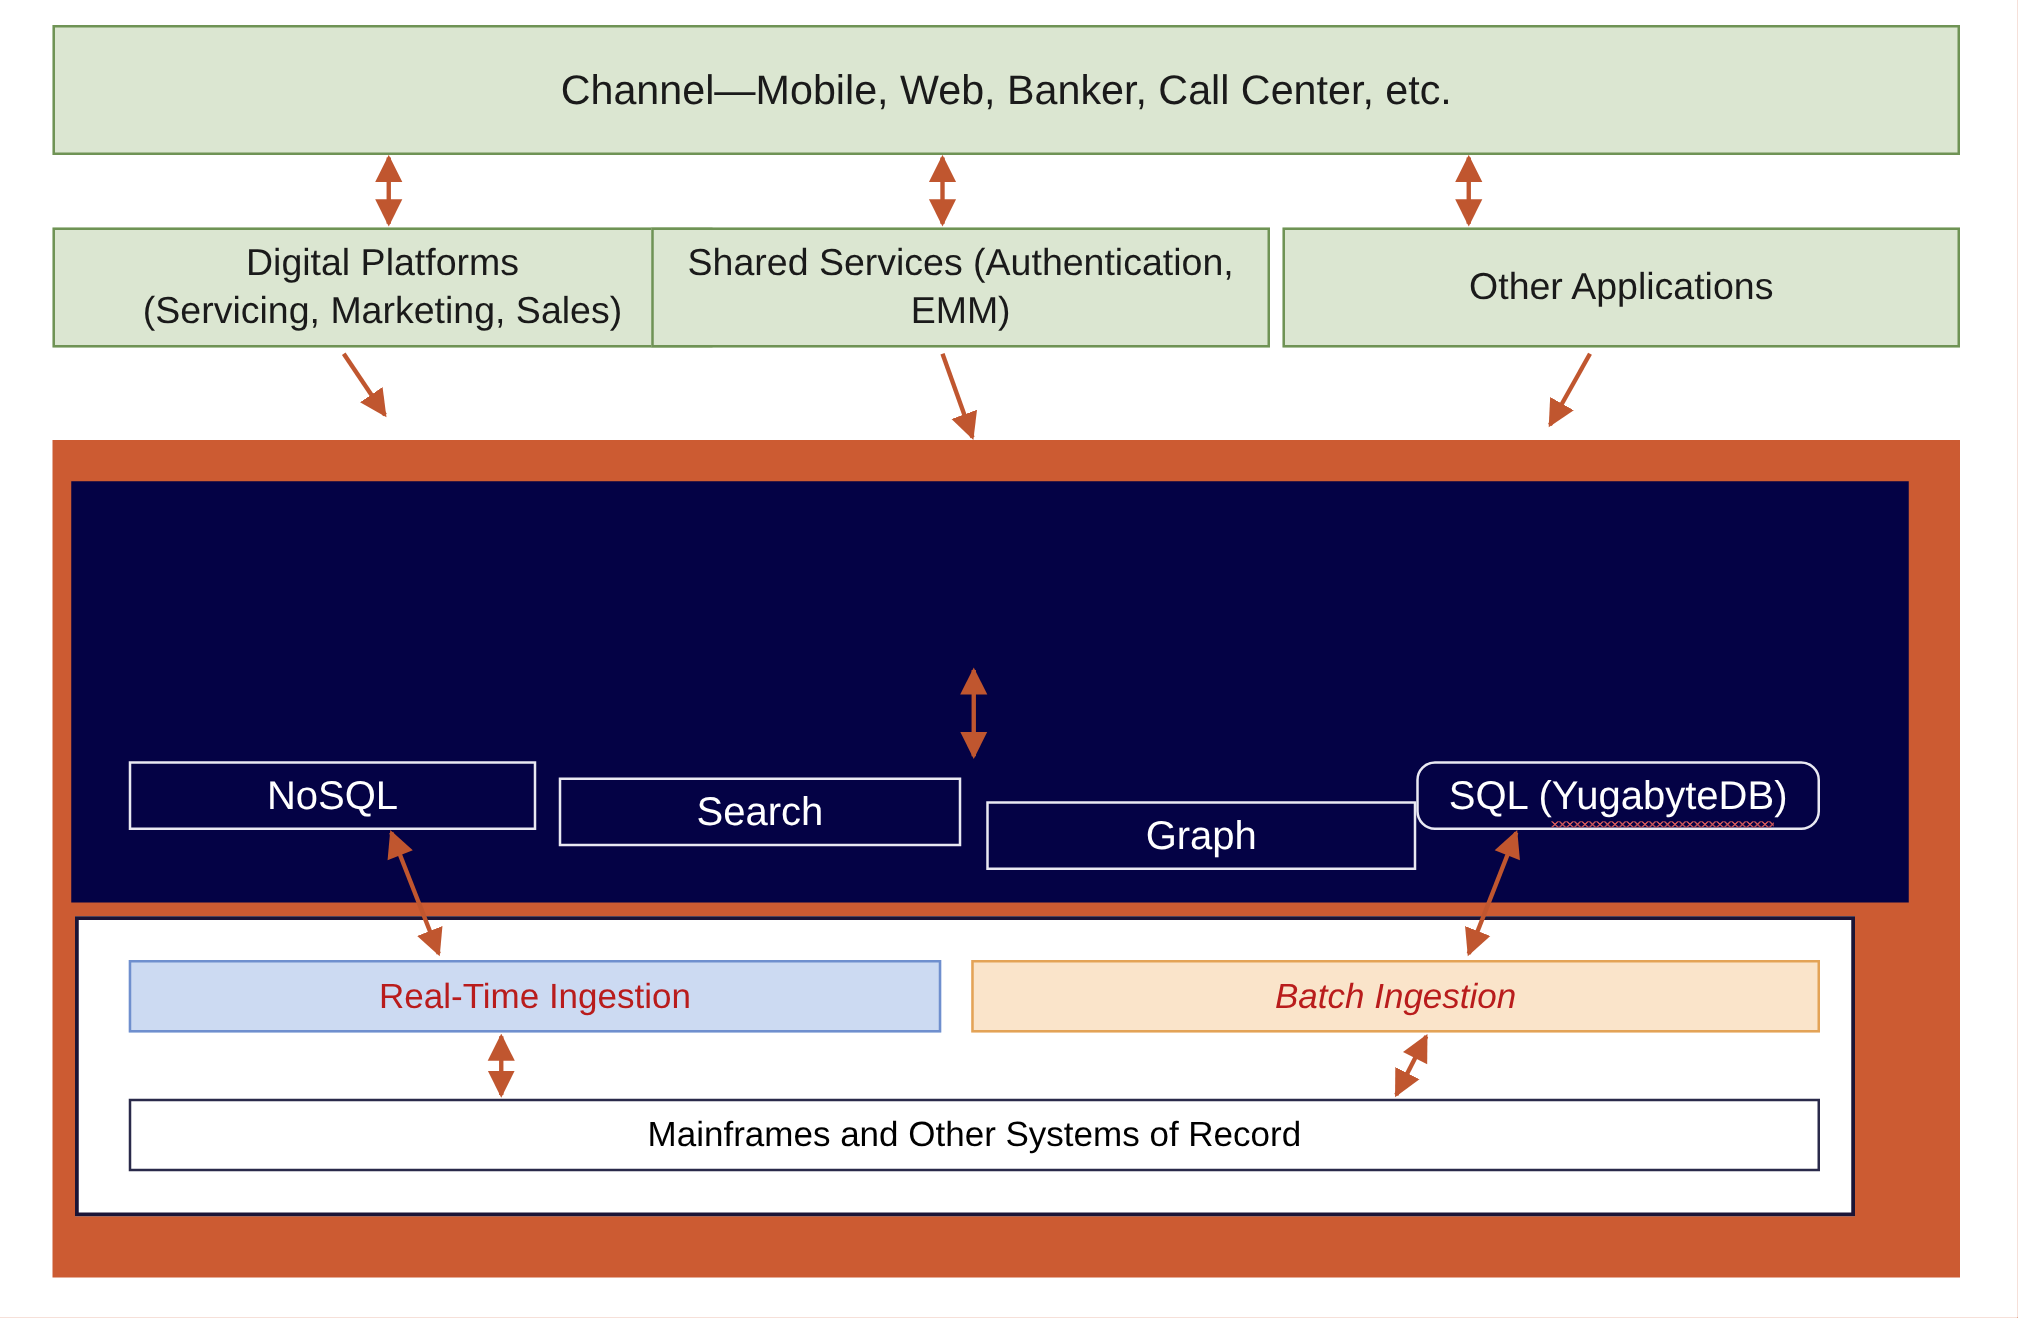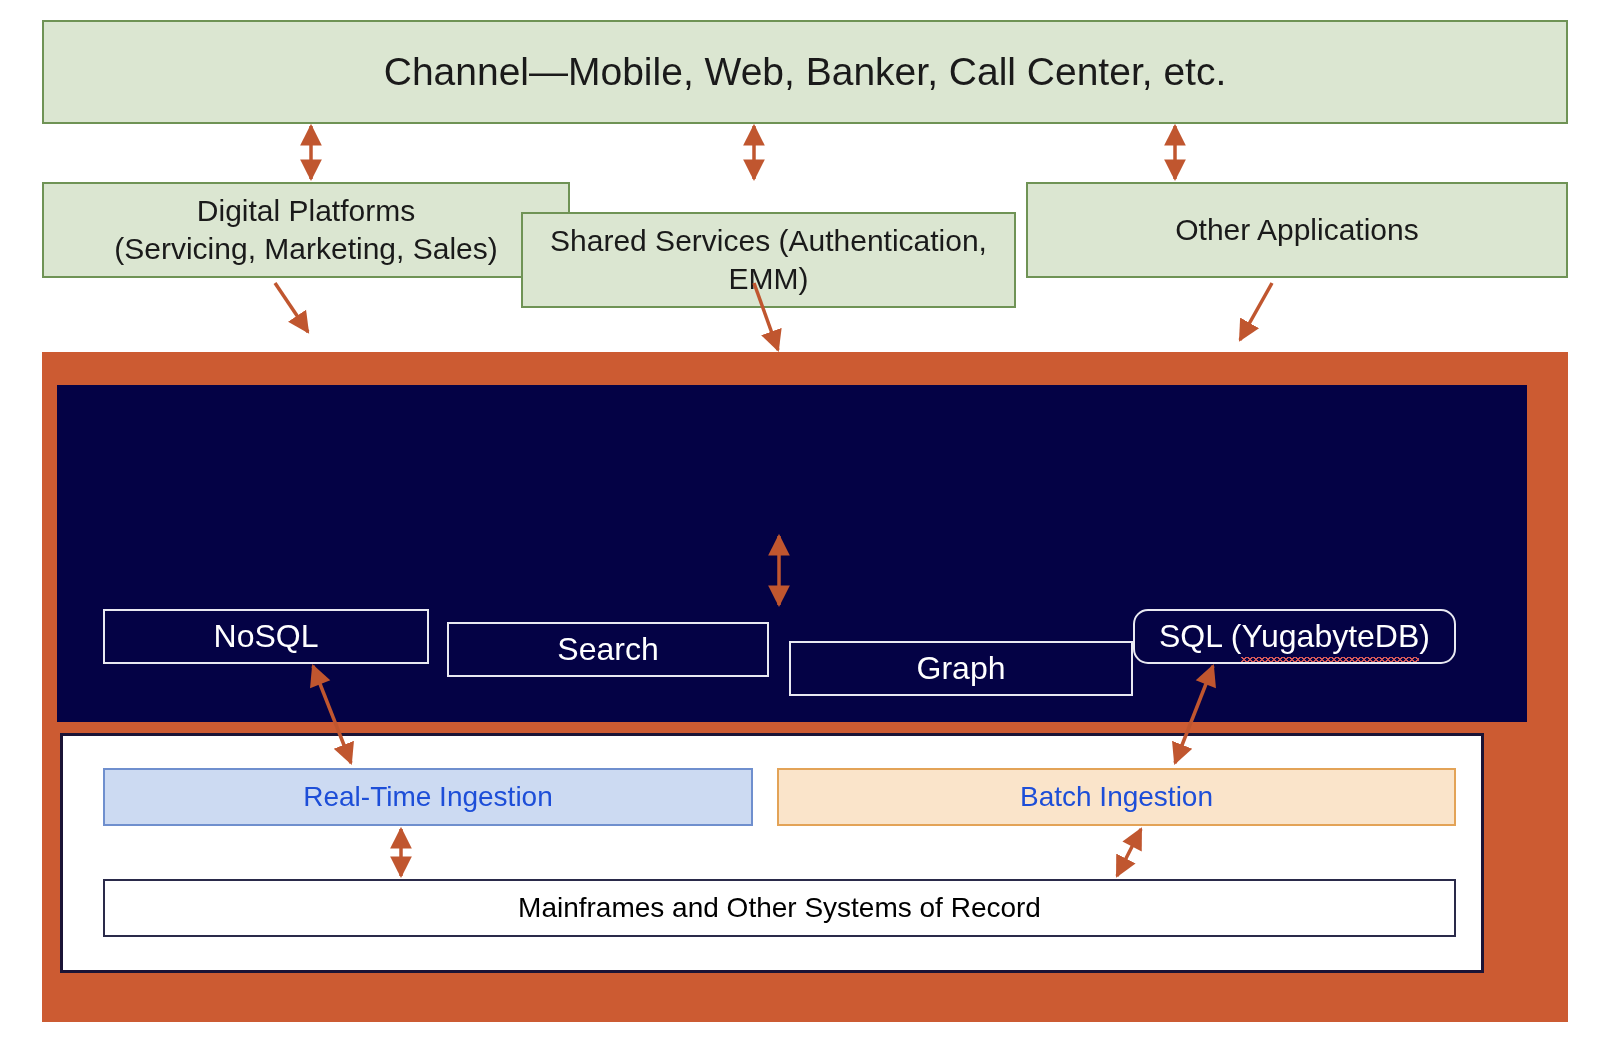--- a/index.html
+++ b/index.html
@@ -30,21 +30,21 @@
     white-space: pre-line;
   }
 
   
   .green-box {
     background: #dbe6d1;
     border: 2px solid #6f9355;
     color: #1a1a1a;
     font-size: 30px;
   }
-  .green-box.channel { font-size: 39px; }
+  .green-box.channel { font-size: 33px; }
 
   
   .orange-shell {
     position: absolute;
     background: #cc5b32;
     box-sizing: border-box;
   }
 
   
   .navy-block {
@@ -95,21 +95,21 @@
     box-sizing: border-box;
   }
   .ingest-box {
     position: absolute;
     box-sizing: border-box;
     display: flex;
     align-items: center;
     justify-content: center;
     text-align: center;
     font-size: 28px;
-    color: #1d4ed8;
+    color: #b91c1c;
   }
   .realtime { background: #ccdaf2; border: 2px solid #6f8fce; }
   .batch    { background: #fae4ca; border: 2px solid #e3a357; }
   .mainframe {
     background: #ffffff;
     border: 2px solid #2a2a4a;
     color: #000000;
     font-size: 28px;
   }
 
@@ -130,21 +130,21 @@
 
   <div class="box green-box channel" style="left:42px; top:20px; width:1526px; height:104px;">
     <span>Channel—Mobile, Web, Banker, Call Center, etc.</span>
   </div>
 
   <div class="box green-box" style="left:42px; top:182px; width:528px; height:96px;">
     <span>Digital Platforms
 (Servicing, Marketing, Sales)</span>
   </div>
 
-  <div class="box green-box" style="left:521px; top:182px; width:495px; height:96px;margin-top:30px;">
+  <div class="box green-box" style="left:521px; top:182px; width:495px; height:96px;">
     <span>Shared Services (Authentication,
 EMM)</span>
   </div>
 
   <div class="box green-box" style="left:1026px; top:182px; width:542px; height:96px;">
     <span>Other Applications</span>
   </div>
 
   <div class="orange-shell" style="left:42px; top:352px; width:1526px; height:670px;"></div>
 
@@ -166,21 +166,21 @@
   <div class="navy-inner-box db-box" style="left:1133px; top:609px; width:323px; height:55px;border-radius:15px;">
     <span><span>SQL (</span><span class="squiggle">YugabyteDB</span><span>)</span></span>
   </div>
 
   <div class="white-panel" style="left:60px; top:733px; width:1424px; height:240px;"></div>
 
   <div class="ingest-box realtime" style="left:103px; top:768px; width:650px; height:58px;">
     <span>Real-Time Ingestion</span>
   </div>
 
-  <div class="ingest-box batch" style="left:777px; top:768px; width:679px; height:58px;">
+  <div class="ingest-box batch" style="left:777px; top:768px; width:679px; height:58px;font-style:italic;">
     <span>Batch Ingestion</span>
   </div>
 
   <div class="ingest-box mainframe" style="left:103px; top:879px; width:1353px; height:58px;">
     <span>Mainframes and Other Systems of Record</span>
   </div>
 
   <svg id="arrow-layer" viewBox="0 0 1614 1054">
     <defs>
       <marker id="ahead" markerWidth="7" markerHeight="7" refX="5.6" refY="3.5" orient="auto" markerUnits="strokeWidth">

